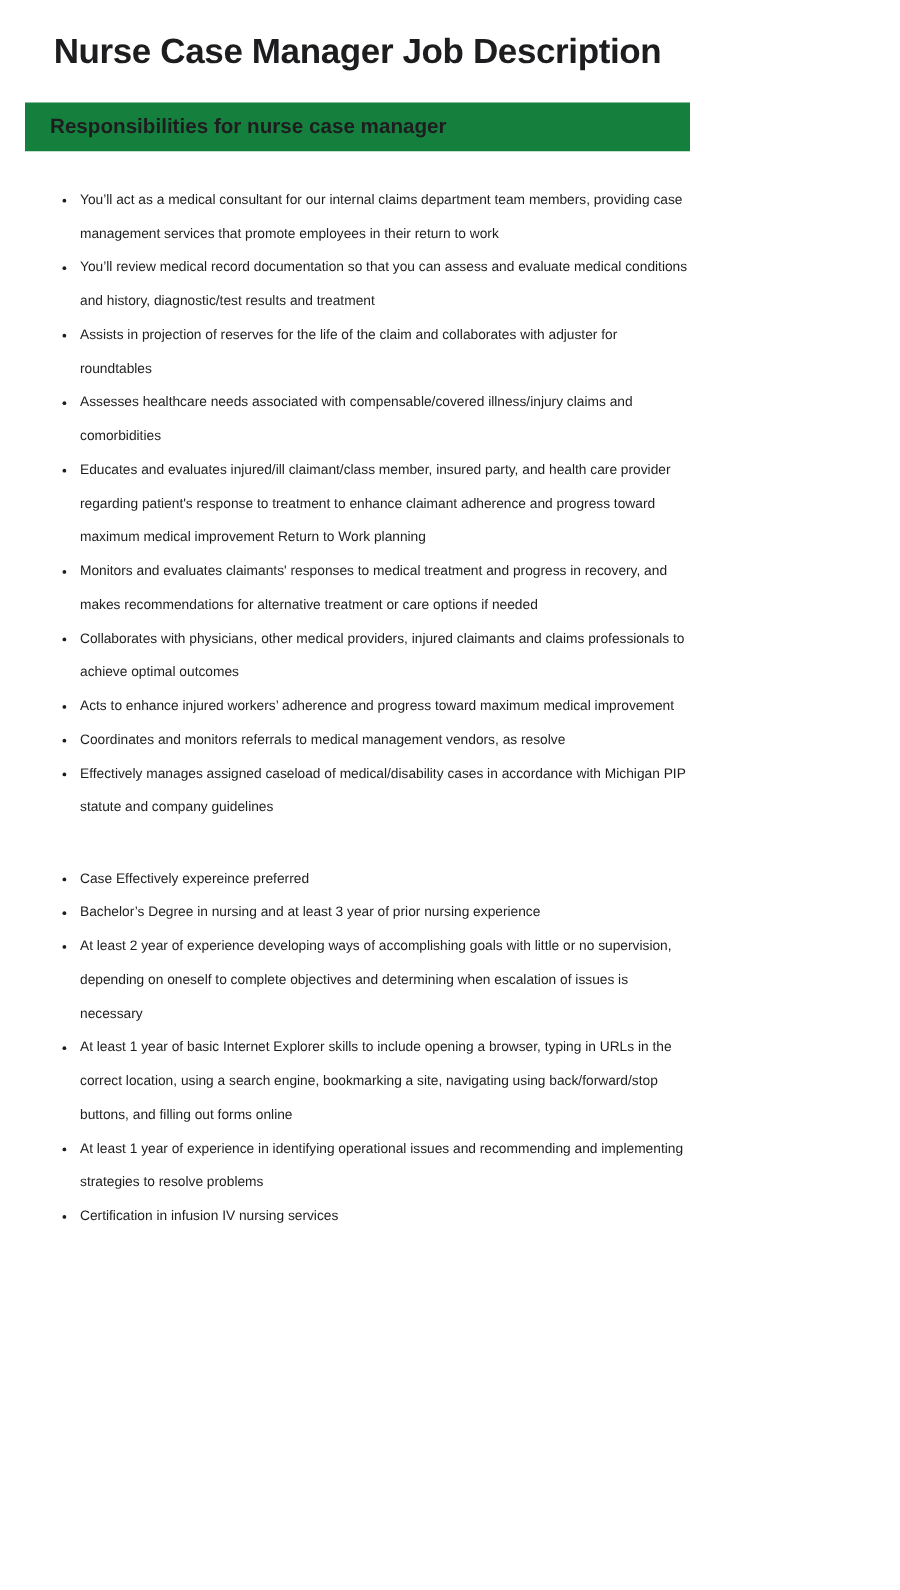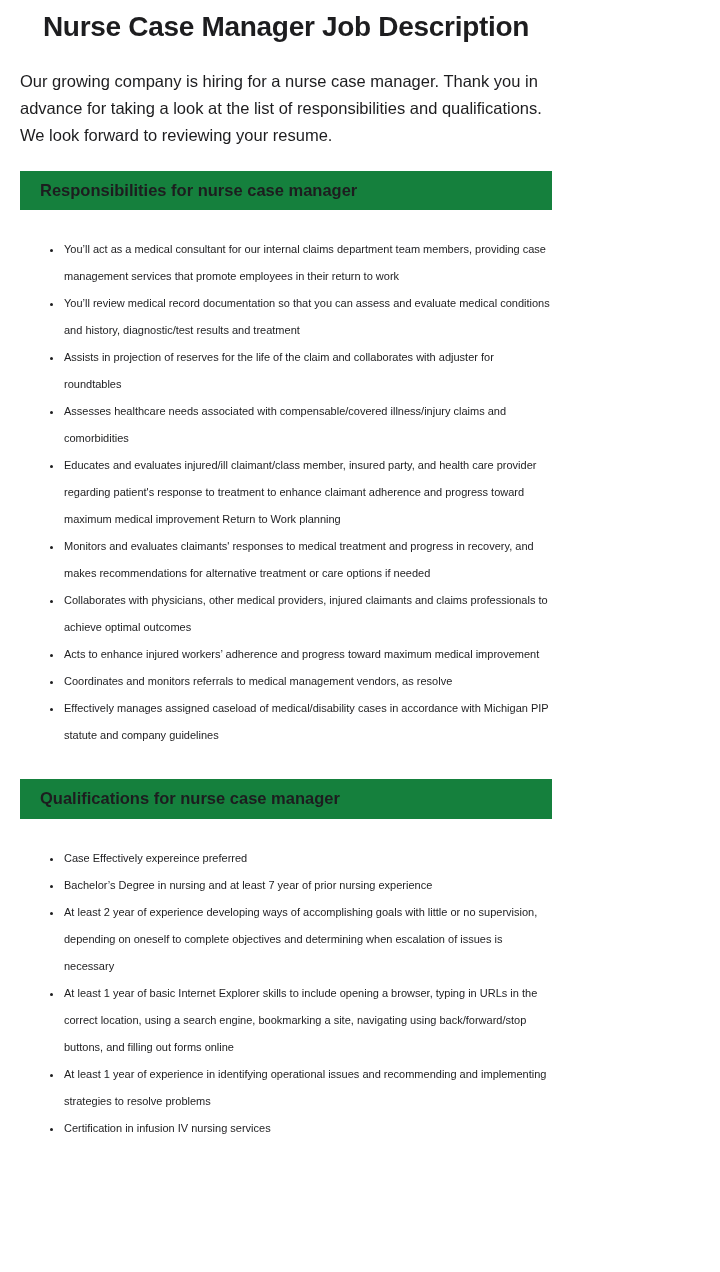--- a/index.html
+++ b/index.html
@@ -9,21 +9,21 @@
     background: #ffffff;
   }
   body {
     width: 720px;
     font-family: "Liberation Sans", "DejaVu Sans", sans-serif;
     color: #1d1d1f;
     -webkit-font-smoothing: antialiased;
   }
   .page {
     width: 572px;
-    padding: 2px 0 18px 0;
+    padding: 16px 0 18px 0;
   }
   .doc-title {
     font-size: 28px;
     font-weight: 700;
     text-align: center;
     margin: 8px 20px 24px 20px;
     letter-spacing: -0.3px;
     line-height: 1.2;
   }
   .intro {
@@ -53,41 +53,39 @@
     font-size: 0.85em;
   }
 </style>
 </head>
 <body>
 
 <div class="page">
 
   <h1 class="doc-title">Nurse Case Manager Job Description</h1>
 
-  <p class="intro">Our growing company is hiring for a nurse case manager. Thank you in advance for taking a look at the list of responsibilities and qualifications. We look forward to reviewing your resume.</p>
 
   <div class="section-heading">Responsibilities for nurse case manager</div>
 
   <ul class="bullet-list">
     <li>You’ll act as a medical consultant for our internal claims department team members, providing case management services that promote employees in their return to work</li>
     <li>You’ll review medical record documentation so that you can assess and evaluate medical conditions and history, diagnostic/test results and treatment</li>
     <li>Assists in projection of reserves for the life of the claim and collaborates with adjuster for roundtables</li>
     <li>Assesses healthcare needs associated with compensable/covered illness/injury claims and comorbidities</li>
     <li>Educates and evaluates injured/ill claimant/class member, insured party, and health care provider regarding patient's response to treatment to enhance claimant adherence and progress toward maximum medical improvement Return to Work planning</li>
     <li>Monitors and evaluates claimants' responses to medical treatment and progress in recovery, and makes recommendations for alternative treatment or care options if needed</li>
     <li>Collaborates with physicians, other medical providers, injured claimants and claims professionals to achieve optimal outcomes</li>
     <li>Acts to enhance injured workers’ adherence and progress toward maximum medical improvement</li>
     <li>Coordinates and monitors referrals to medical management vendors, as resolve</li>
     <li>Effectively manages assigned caseload of medical/disability cases in accordance with Michigan PIP statute and company guidelines</li>
   </ul>
 
-  <div class="section-heading">Qualifications for nurse case manager</div>
 
   <ul class="bullet-list">
     <li>Case Effectively expereince preferred</li>
-    <li>Bachelor’s Degree in nursing and at least 7 year of prior nursing experience</li>
+    <li>Bachelor’s Degree in nursing and at least 3 year of prior nursing experience</li>
     <li>At least 2 year of experience developing ways of accomplishing goals with little or no supervision, depending on oneself to complete objectives and determining when escalation of issues is necessary</li>
     <li>At least 1 year of basic Internet Explorer skills to include opening a browser, typing in URLs in the correct location, using a search engine, bookmarking a site, navigating using back/forward/stop buttons, and filling out forms online</li>
     <li>At least 1 year of experience in identifying operational issues and recommending and implementing strategies to resolve problems</li>
     <li>Certification in infusion IV nursing services</li>
   </ul>
 
 </div>
 
 </body></html>

